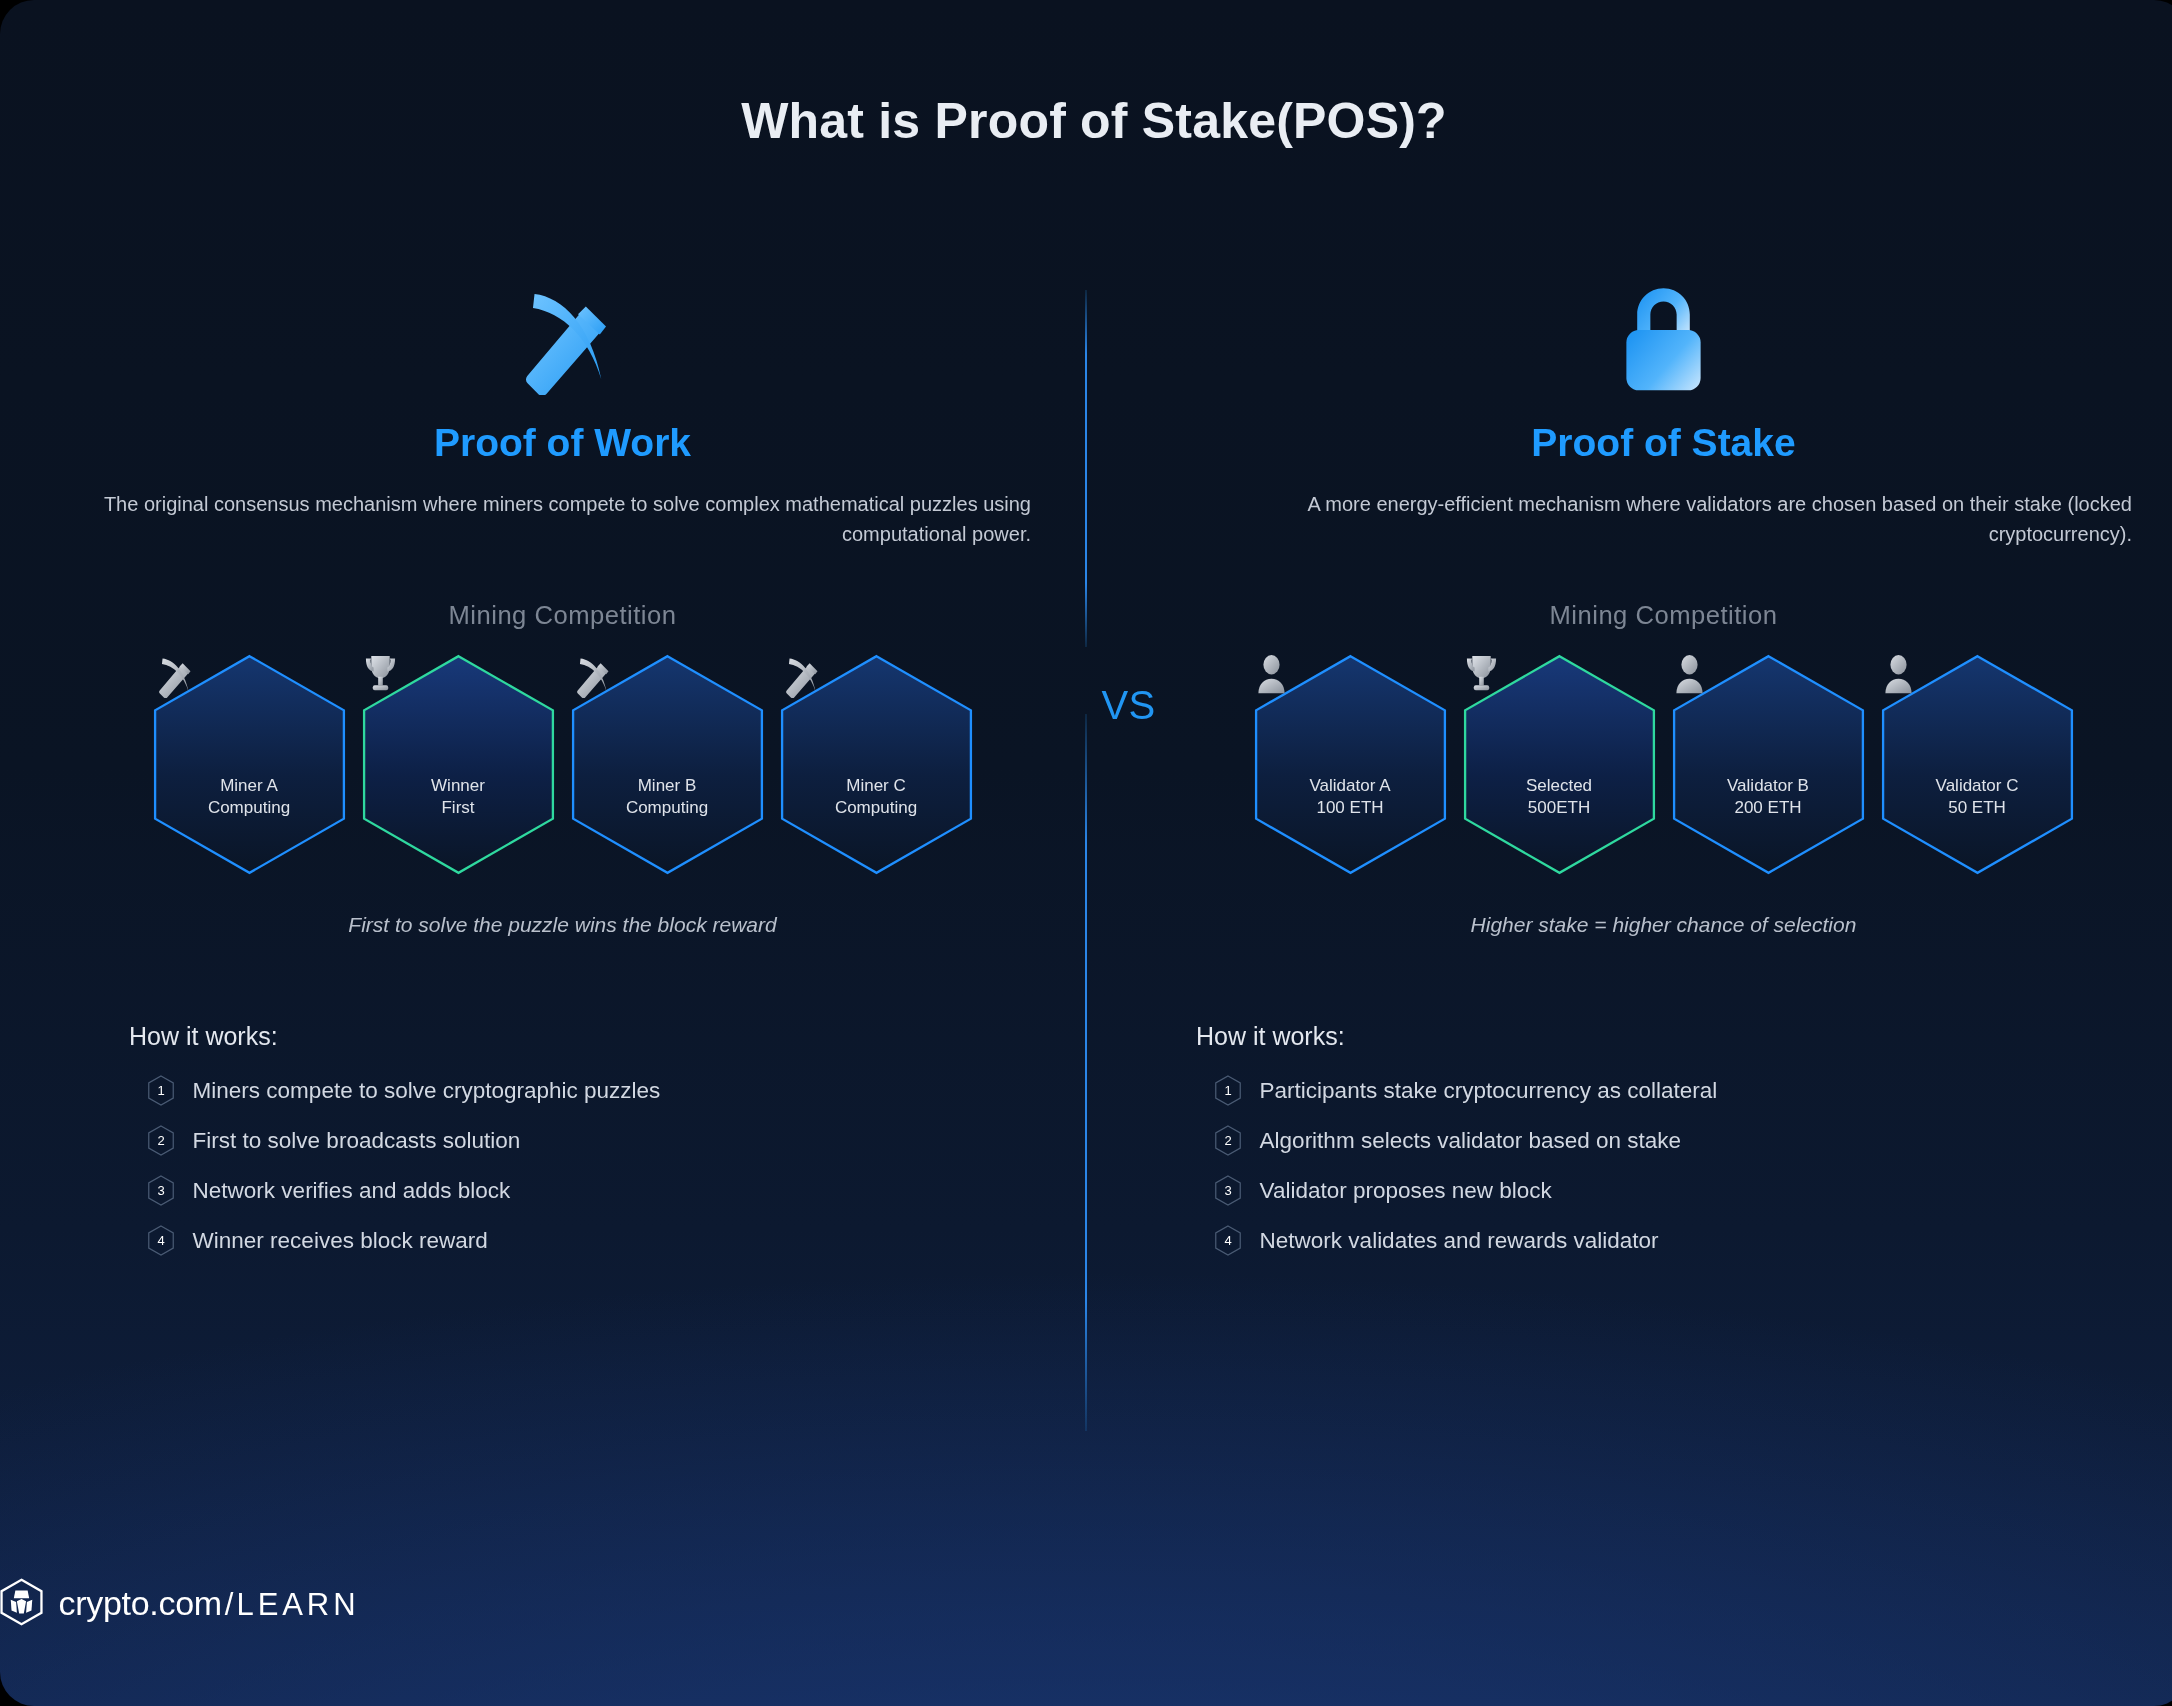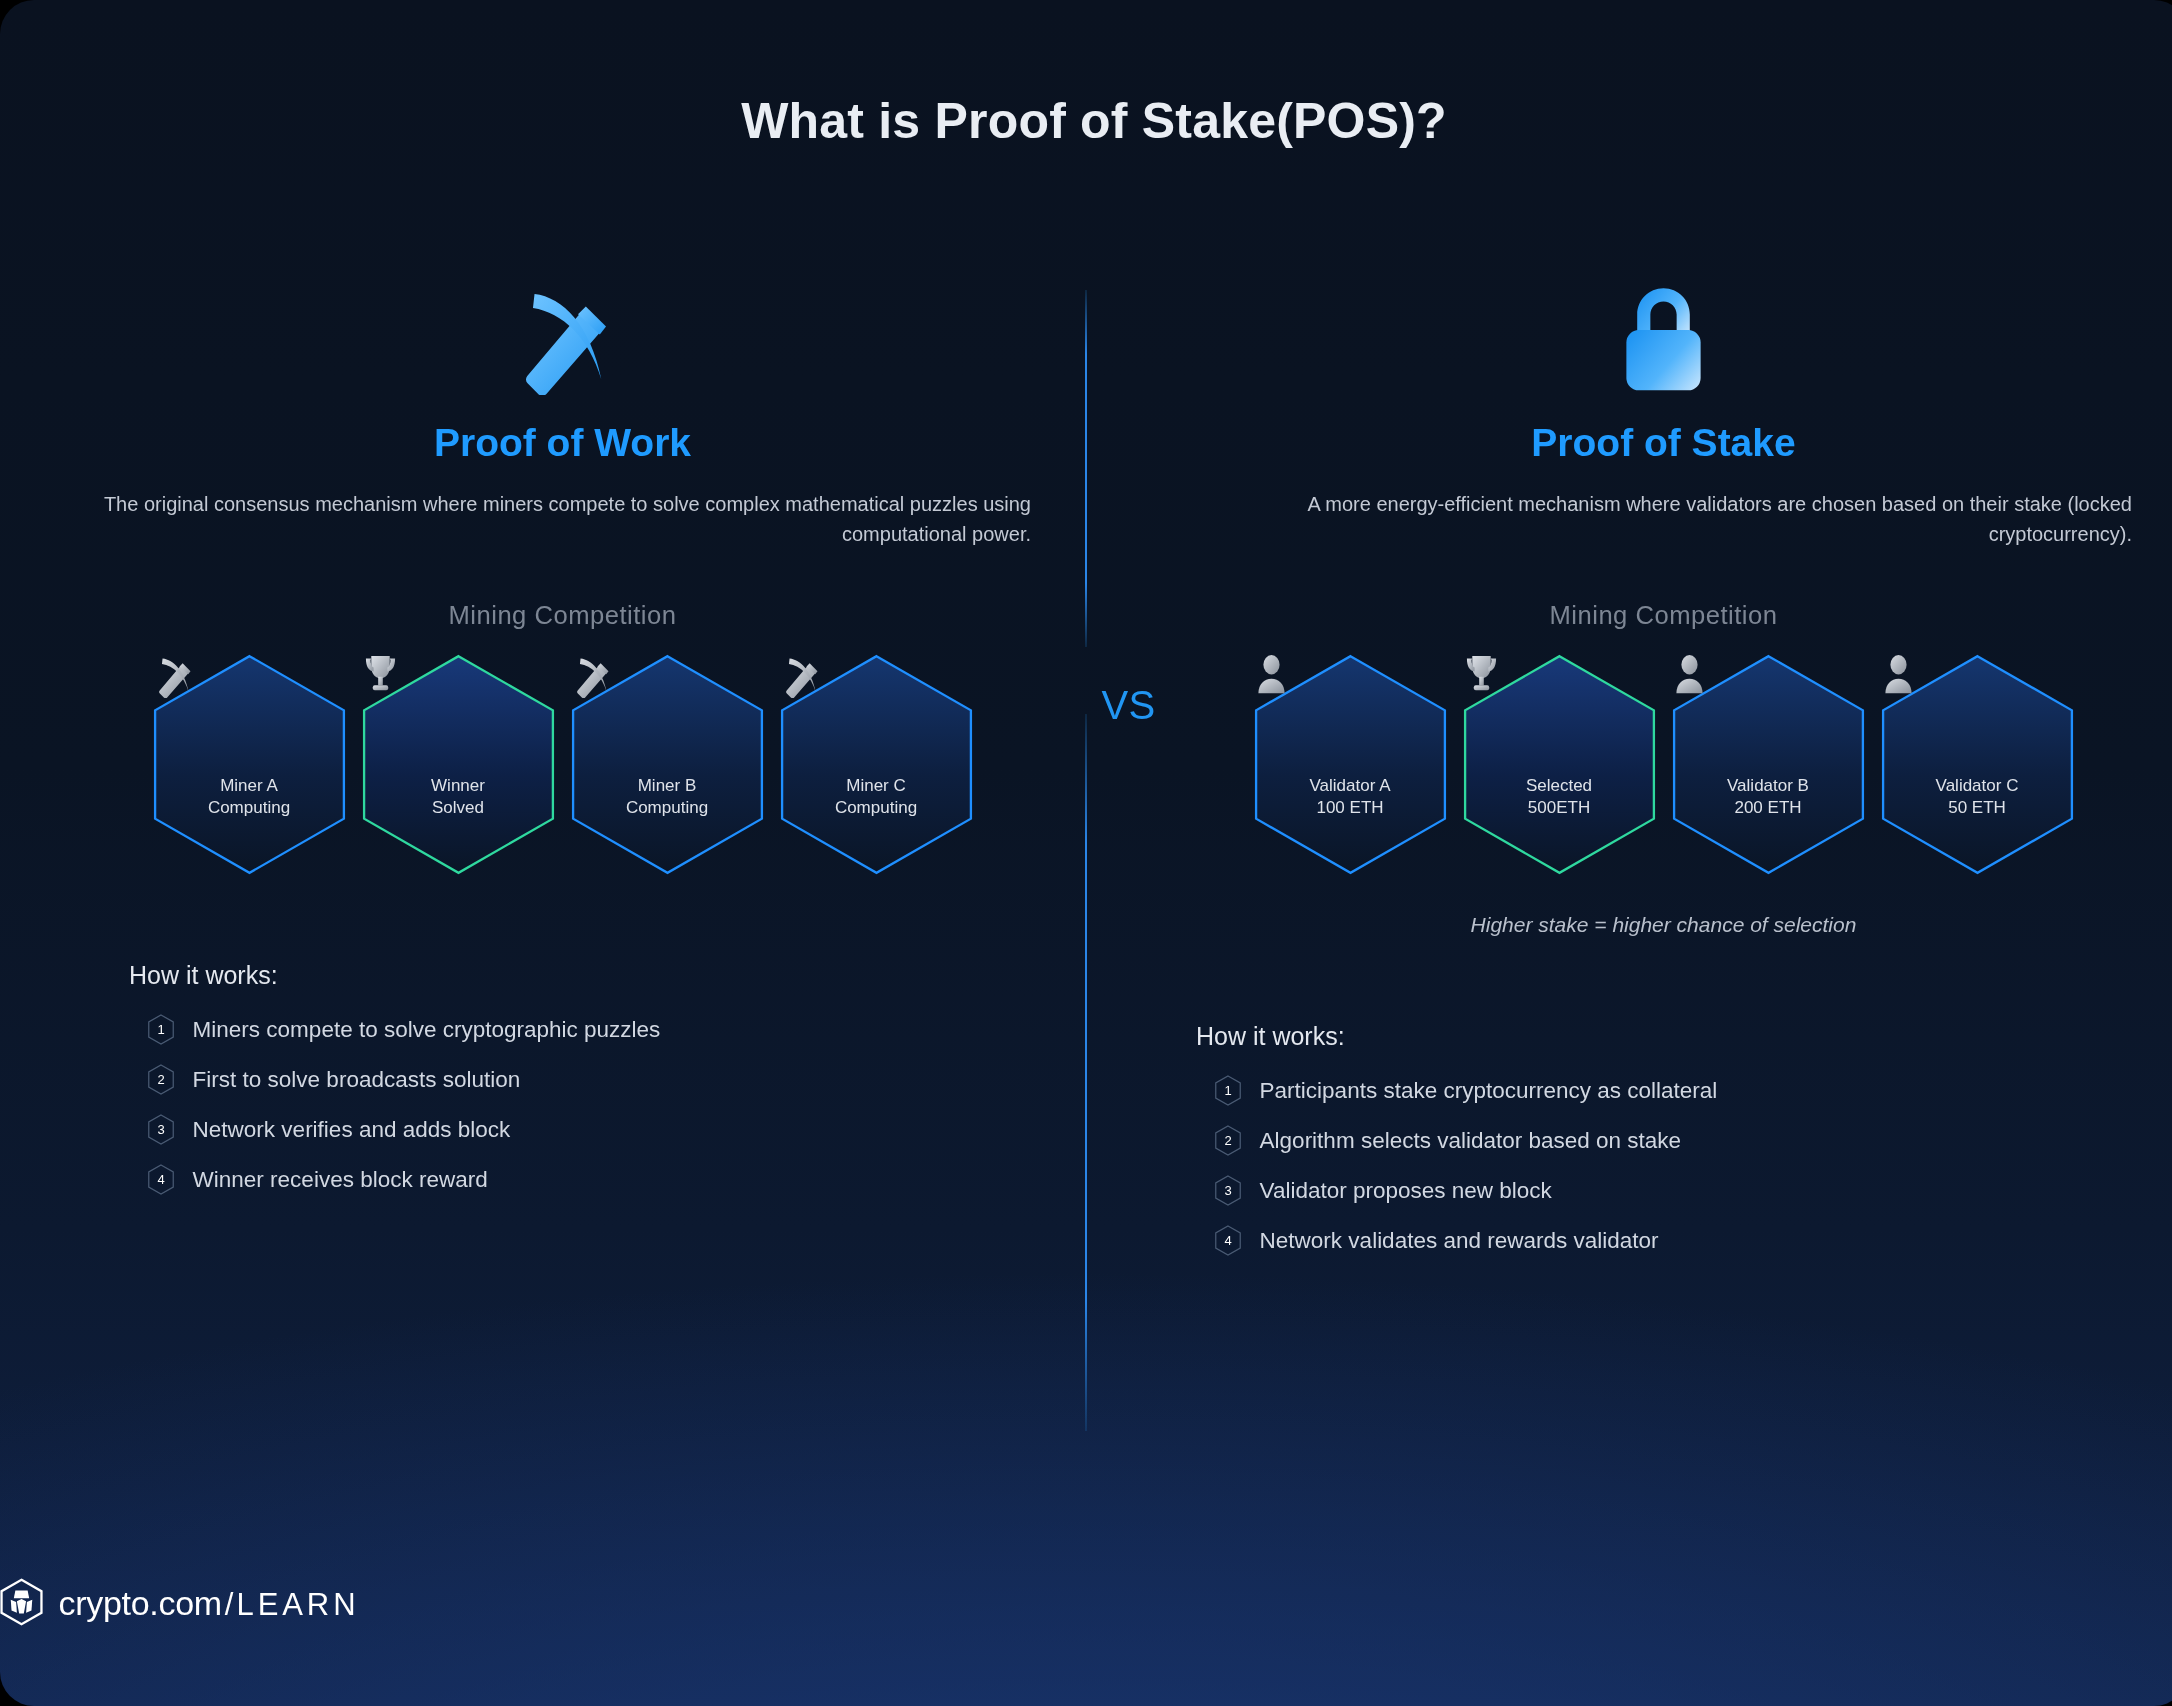--- a/index.html
+++ b/index.html
@@ -292,21 +292,21 @@
                   </linearGradient>
                 </defs>
               <path d="M26 8 h48 v30 c0 16 -11 28 -24 28 s-24 -12 -24 -28 z" fill="url(#gT)"></path>
               <path d="M26 14 h-14 c0 22 8 32 20 34 v-10 c-6 -3 -8 -12 -8 -20 z" fill="url(#gT)"></path>
               <path d="M74 14 h14 c0 22 -8 32 -20 34 v-10 c6 -3 8 -12 8 -20 z" fill="url(#gT)"></path>
               <rect x="44" y="62" width="12" height="22" fill="url(#gT)"></rect>
               <rect x="30" y="84" width="40" height="13" rx="5" fill="url(#gT)"></rect>
             </svg>
           </div>
           <div class="hex-label">Winner
-Solved</div>
+First</div>
         </div>
       </div>
 
       <div class="hex">
         <svg width="195" height="223" viewBox="0 0 252 288">
           <polygon points="126,4 248,74 248,214 126,284 4,214 4,74" fill="url(#hfA)" stroke="#1f8fff" stroke-width="3"></polygon>
         </svg>
         <div class="hex-content">
           <div class="hex-icon">
             <svg width="43" height="45" viewBox="0 0 140 148">
@@ -331,20 +331,21 @@
               <path d="M34 18 C70 22 106 58 120 128 C104 74 70 42 32 36 Z" fill="url(#gA)"></path>
               <path d="M90 44 L118 70 L126 60 L100 34 Z" fill="url(#gA)"></path>
             </svg>
           </div>
           <div class="hex-label">Miner C
 Computing</div>
         </div>
       </div>
     </div>
 
+    <div class="hex-caption">First to solve the puzzle wins the block reward</div>
 
     <div class="how-title">How it works:</div>
     <div class="steps">
       <div class="step">
         <div class="step-num">
           <svg width="26" height="31" viewBox="0 0 34 40">
               <polygon points="17,1 33,10 33,30 17,39 1,30 1,10" fill="none" stroke="#4a5b74" stroke-width="1.6"></polygon>
             </svg>
           <span>1</span>
         </div>

